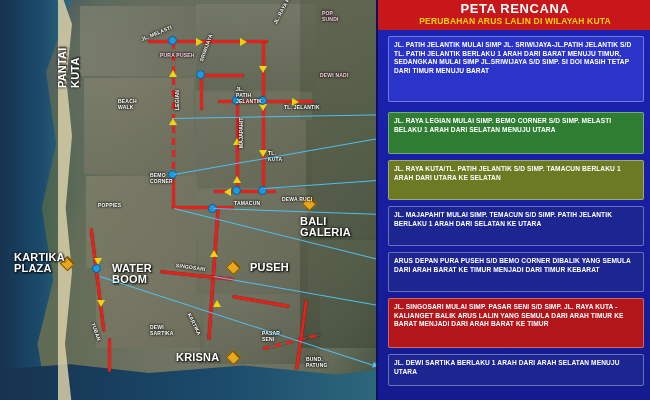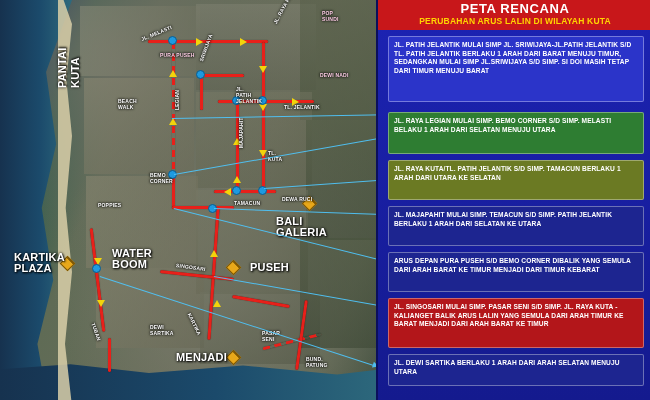--- a/index.html
+++ b/index.html
@@ -275,25 +275,25 @@
     <div class="mlabel" style="left:192px; top:312px; transform:rotate(64deg); transform-origin:0 0;">KARTIKA</div>
     <div class="mlabel" style="left:150px; top:324px;">DEWI<br>SARTIKA</div>
     <div class="mlabel" style="left:262px; top:330px;">PASAR<br>SENI</div>
     <div class="mlabel" style="left:306px; top:356px;">BUND.<br>PATUNG</div>
     <div class="mlabel" style="left:96px; top:322px; transform:rotate(70deg); transform-origin:0 0;">TUBAN</div>
     <div class="mlabel" style="left:198px; top:60px; transform:rotate(-70deg); transform-origin:0 0;">SRIWIJAYA</div>
     <div class="mlabel" style="left:238px; top:148px; transform:rotate(-90deg); transform-origin:0 0;">MAJAPAHIT</div>
     <div class="mlabel" style="left:174px; top:110px; transform:rotate(-90deg); transform-origin:0 0;">LEGIAN</div>
 
     <div class="mlabel big" style="left:56px; top:88px; transform:rotate(-90deg); transform-origin:0 0; line-height:13px;">PANTAI<br>KUTA</div>
-    <div class="mlabel big" style="left:276px; top:216px;">BALI<br>GALERIA</div>
+    <div class="mlabel big" style="left:300px; top:216px;">BALI<br>GALERIA</div>
     <div class="mlabel big" style="left:14px; top:252px;">KARTIKA<br>PLAZA</div>
-    <div class="mlabel big" style="left:112px; top:248px;">WATER<br>BOOM</div>
+    <div class="mlabel big" style="left:112px; top:263px;">WATER<br>BOOM</div>
     <div class="mlabel big" style="left:250px; top:262px;">PUSEH</div>
-    <div class="mlabel big" style="left:176px; top:352px;">MENJADI</div>
+    <div class="mlabel big" style="left:176px; top:352px;">KRISNA</div>
   </div>
 
   <div class="leader arrowhead" style="left:172px; top:118px; width:214px; transform:rotate(-1deg);"></div>
   <div class="leader arrowhead" style="left:174px; top:174px; width:212px; transform:rotate(-10deg);"></div>
   <div class="leader arrowhead" style="left:264px; top:188px; width:124px; transform:rotate(-4deg);"></div>
   <div class="leader arrowhead" style="left:214px; top:208px; width:176px; transform:rotate(2deg);"></div>
   <div class="leader arrowhead" style="left:174px; top:208px; width:216px; transform:rotate(14deg);"></div>
   <div class="leader arrowhead" style="left:214px; top:276px; width:176px; transform:rotate(10deg);"></div>
   <div class="leader arrowhead" style="left:100px; top:276px; width:292px; transform:rotate(18deg);"></div>
 

